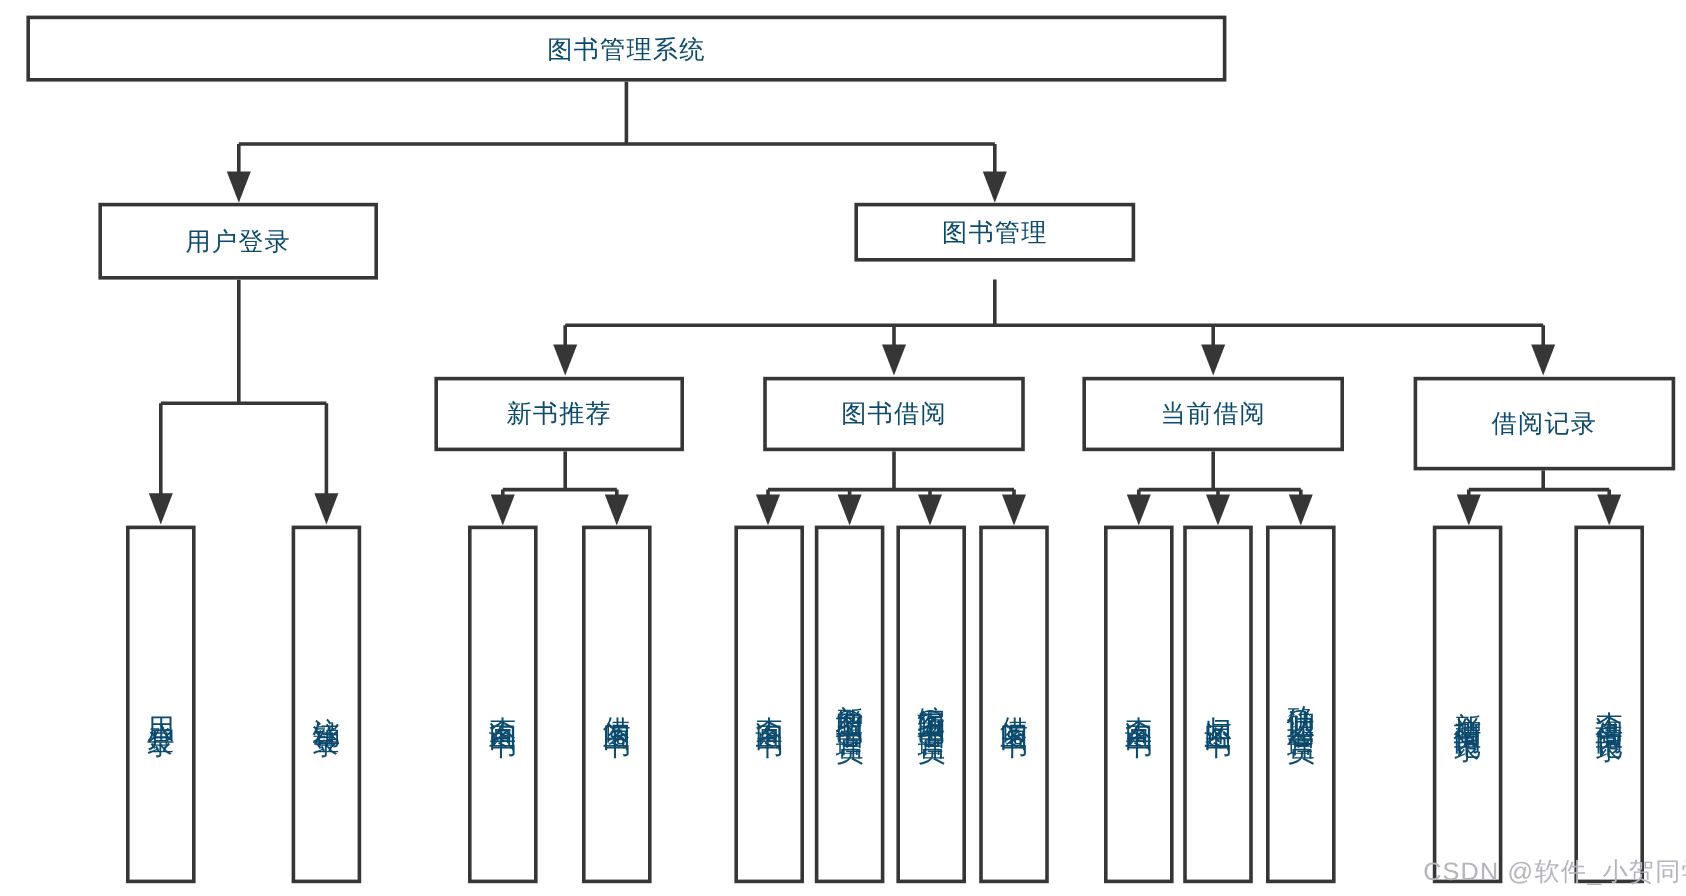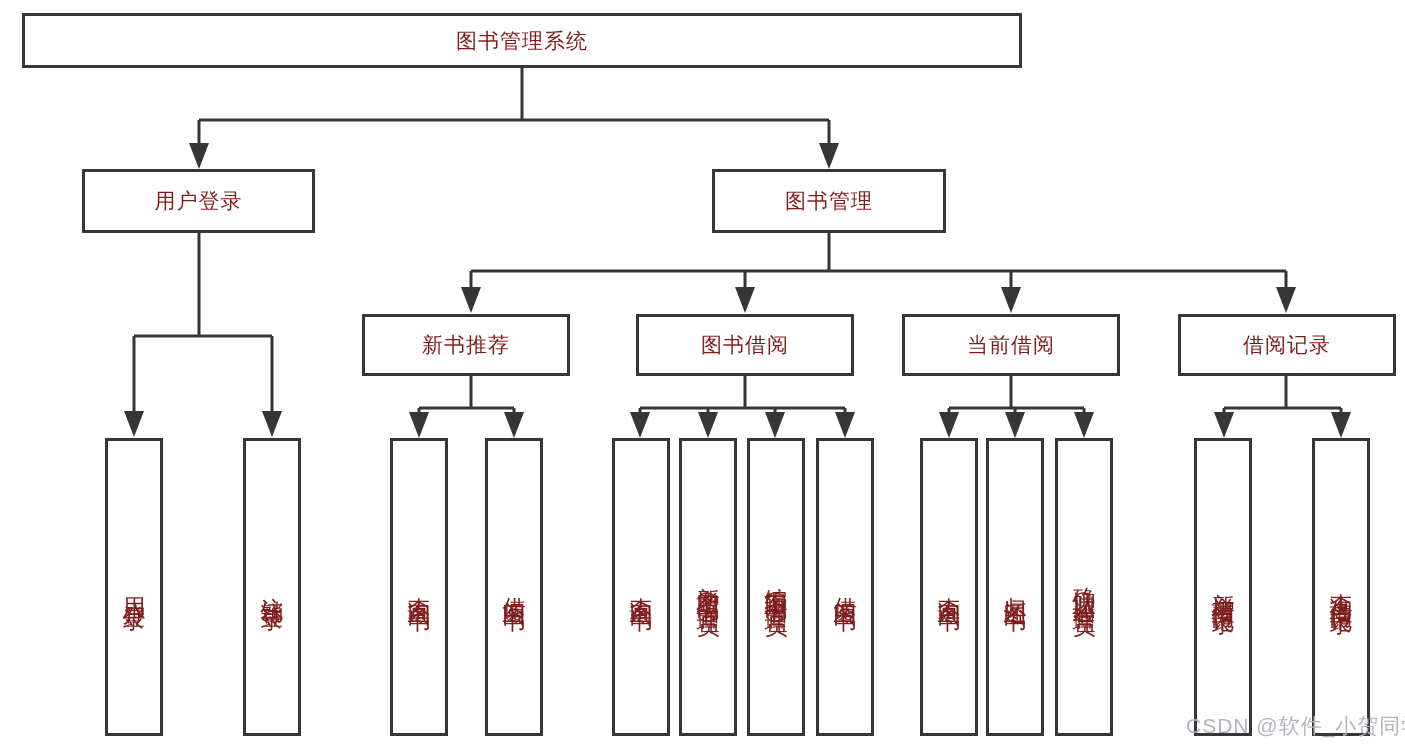--- a/index.html
+++ b/index.html
@@ -19,21 +19,21 @@
     position: absolute;
     left: 0;
     top: 0;
     pointer-events: none;
   }
   .node {
     position: absolute;
     box-sizing: border-box;
     background: #ffffff;
     border: 3px solid #363636;
-    color: #7f1d1d;
+    color: #0c4a6e;
     display: flex;
     align-items: center;
     justify-content: center;
     font-size: 21px;
     letter-spacing: 1px;
     white-space: nowrap;
   }
   .leaf {
     writing-mode: vertical-rl;
     text-orientation: mixed;
@@ -98,26 +98,26 @@
     <polygon points="1074,412 1094,412 1084,438"></polygon>
 
     <path d="M1286,376 L1286,408 M1224,408 L1341,408 M1224,408 L1224,414 M1341,408 L1341,414"></path>
     <polygon points="1214,412 1234,412 1224,438"></polygon>
     <polygon points="1331,412 1351,412 1341,438"></polygon>
   </svg>
 
   <div class="node" style="left:22px; top:13px; width:1000px; height:55px;">图书管理系统</div>
 
   <div class="node" style="left:82px; top:169px; width:233px; height:64px;">用户登录</div>
-  <div class="node" style="left:712px; top:169px; width:234px; height:64px;">图书管理</div>
+  <div class="node" style="left:712px; top:169px; width:234px; height:49px;">图书管理</div>
 
   <div class="node" style="left:362px; top:314px; width:208px; height:62px;">新书推荐</div>
   <div class="node" style="left:636px; top:314px; width:218px; height:62px;">图书借阅</div>
   <div class="node" style="left:902px; top:314px; width:218px; height:62px;text-align:center;">当前借阅</div>
-  <div class="node" style="left:1178px; top:314px; width:218px; height:62px;">借阅记录</div>
+  <div class="node" style="left:1178px; top:314px; width:218px; height:78px;">借阅记录</div>
 
   <div class="node leaf" style="left:105px; top:438px; width:58px; height:298px;">用户登录</div>
   <div class="node leaf" style="left:243px; top:438px; width:58px; height:298px;">注销登录</div>
 
   <div class="node leaf" style="left:390px; top:438px; width:58px; height:298px;">查询图书</div>
   <div class="node leaf" style="left:485px; top:438px; width:58px; height:298px;">借阅图书</div>
 
   <div class="node leaf" style="left:612px; top:438px; width:58px; height:298px;">查询图书</div>
   <div class="node leaf" style="left:679px; top:438px; width:58px; height:298px;">新增图书（管理员）</div>
   <div class="node leaf" style="left:747px; top:438px; width:58px; height:298px;">编辑图书（管理员）</div>

